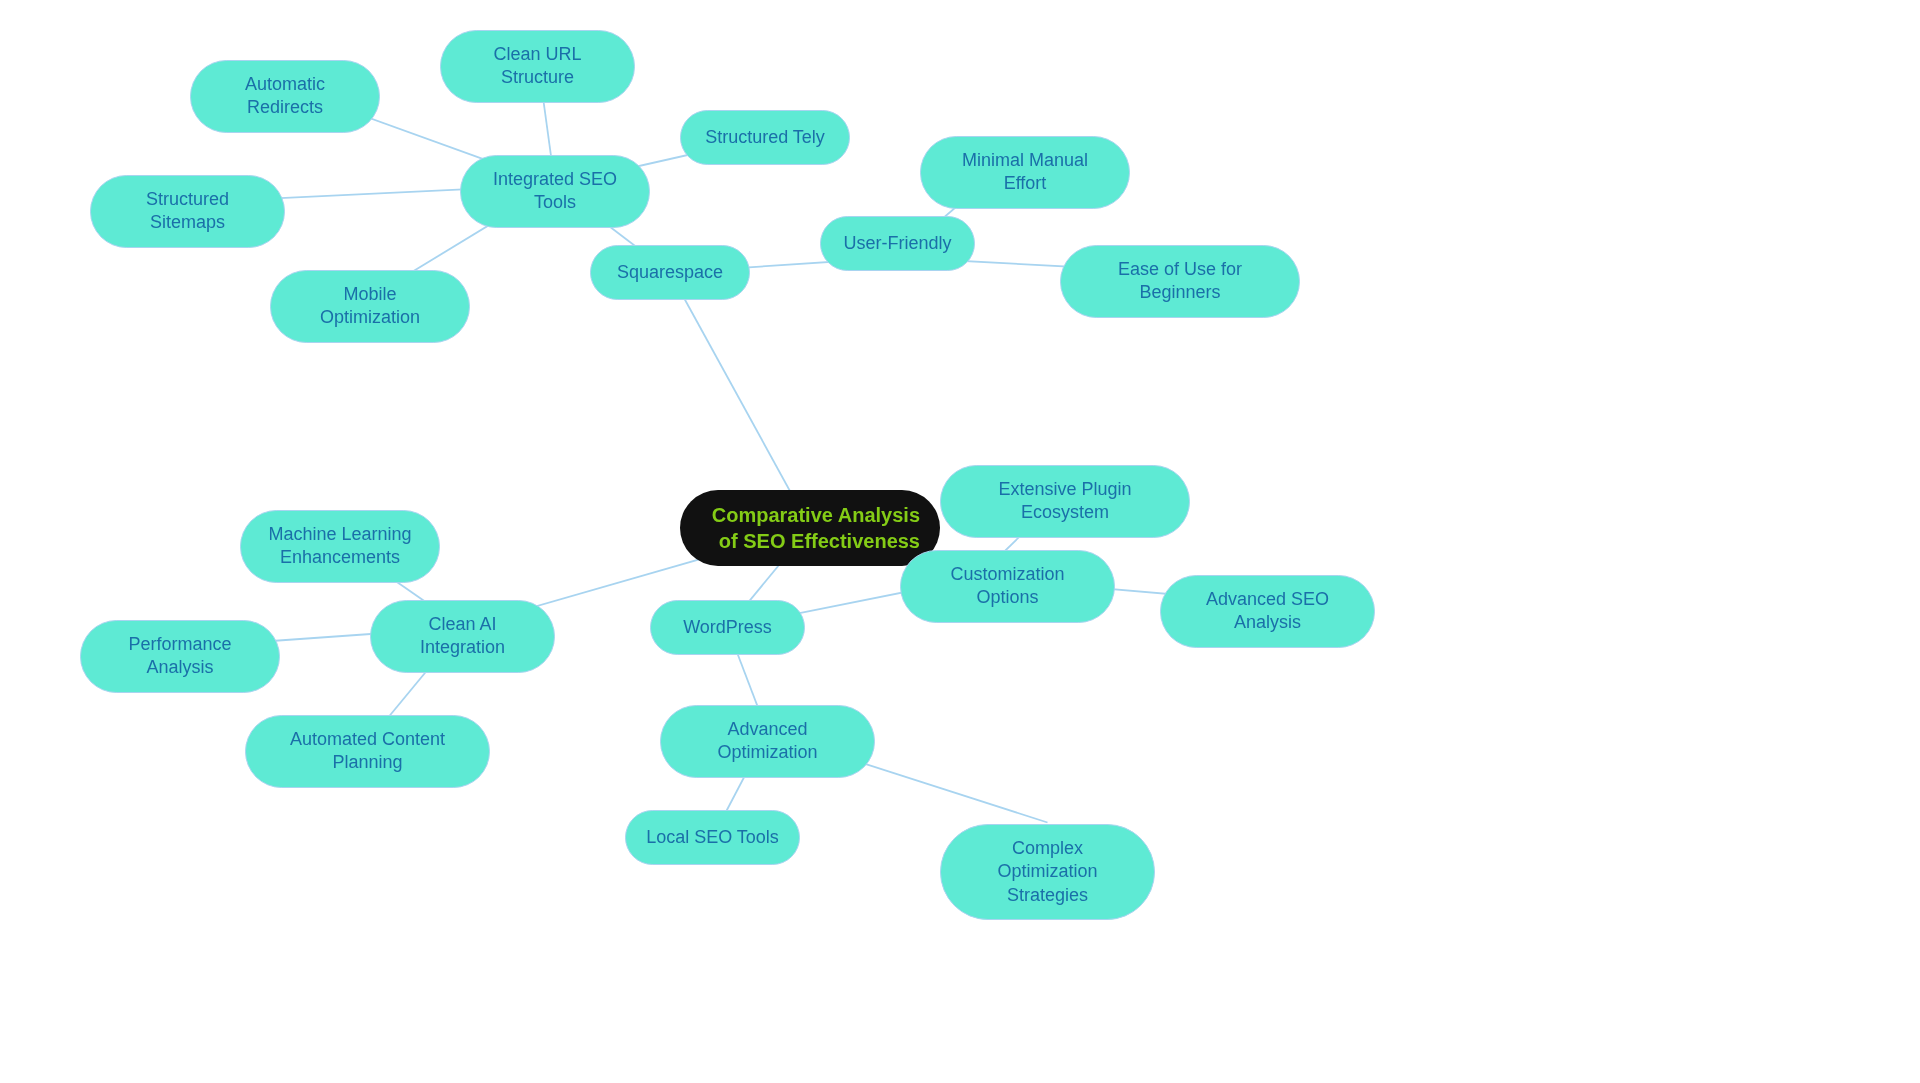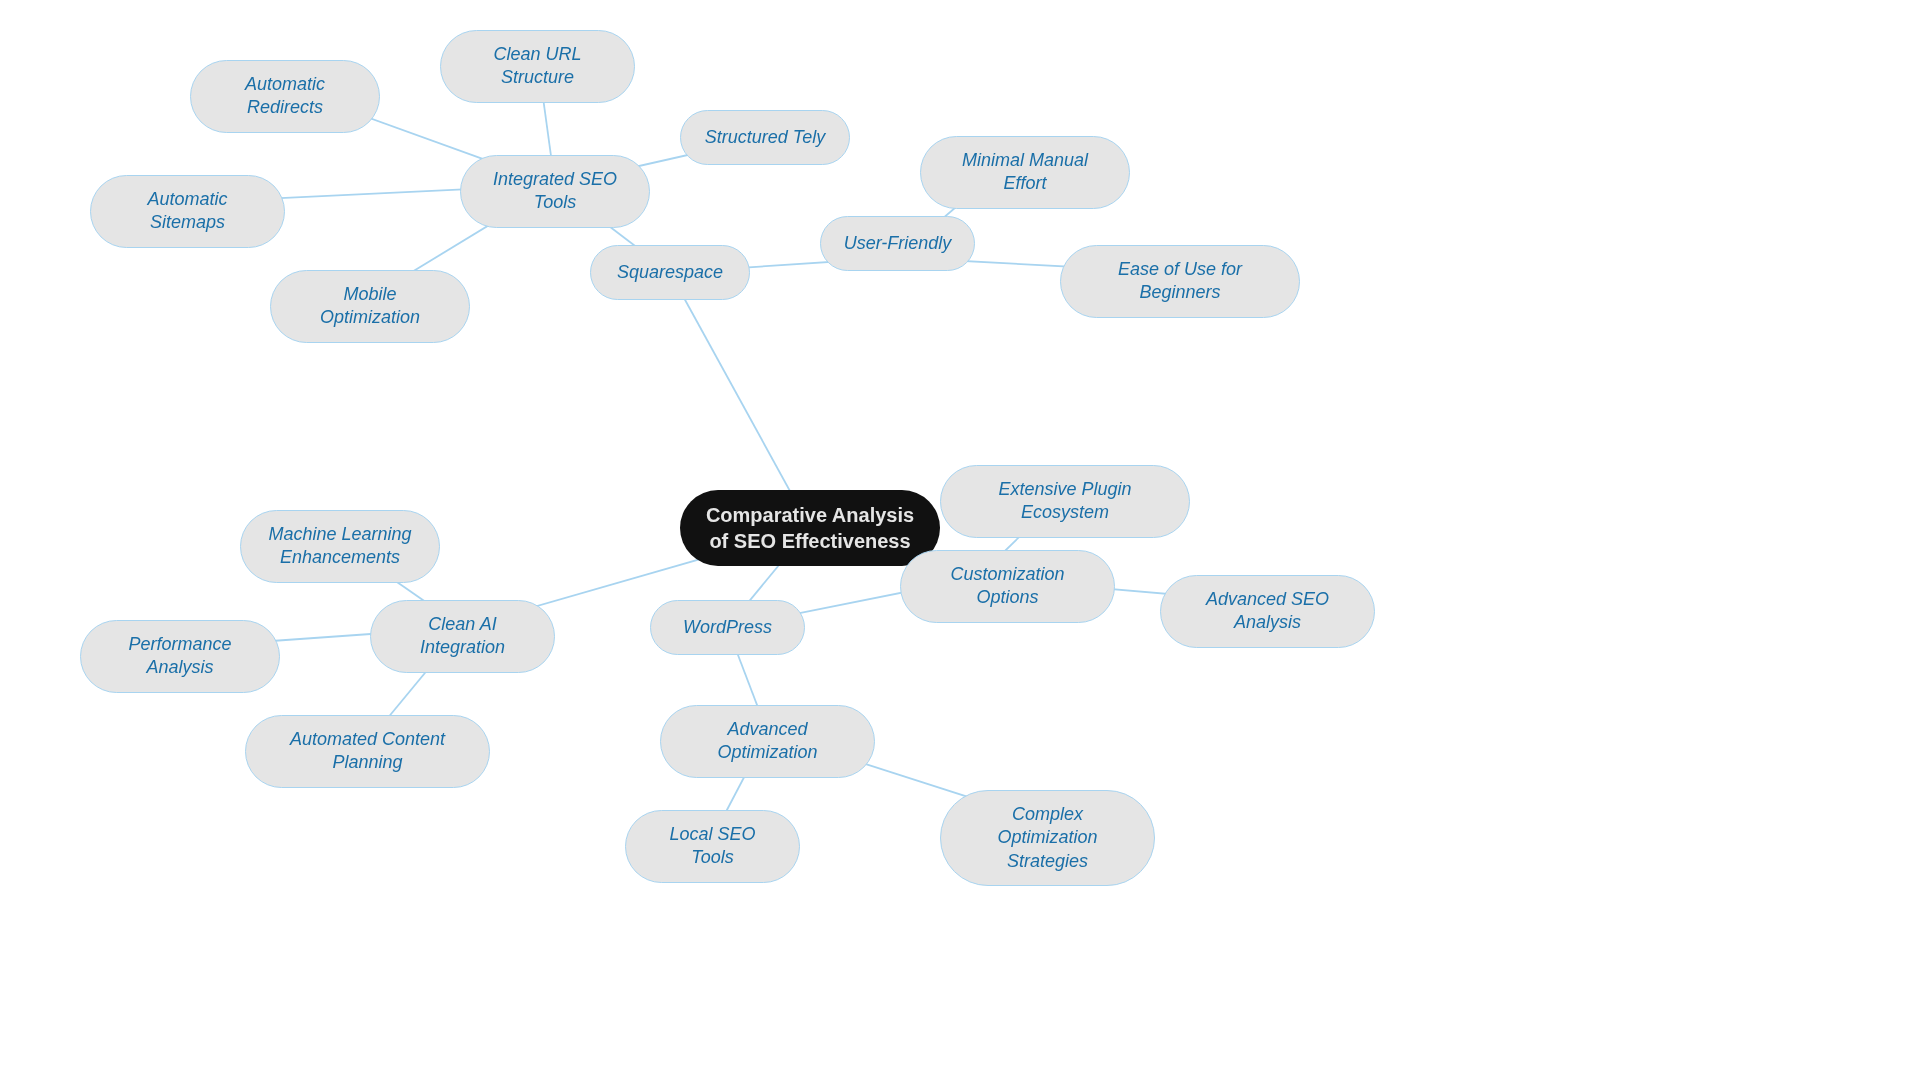--- a/index.html
+++ b/index.html
@@ -25,31 +25,31 @@
       display: flex;
       align-items: center;
       justify-content: center;
       text-align: center;
       z-index: 2;
       font-size: 18px;
       line-height: 1.3;
       padding: 12px 20px;
     }
     .node-light {
-      background: #e5e5e5;
+      background: #5eead4;
       border: 1.5px solid #a8d4f0;
       color: #1a6fa8;
-      font-style: italic;
     }
     .node-dark {
       background: #111111;
       border: none;
-      color: #e5e5e5;
+      color: #84cc16;
       font-weight: 600;
       font-size: 20px;
+      text-align: right;
     }
   </style>
 </head>
 <body>
 
 <svg id="connections">
     <line x1="810" y1="527.5" x2="670" y2="272.5" stroke="#a8d4f0" stroke-width="1.8"></line>
     <line x1="810" y1="527.5" x2="727.5" y2="627.5" stroke="#a8d4f0" stroke-width="1.8"></line>
     <line x1="810" y1="527.5" x2="462.5" y2="627.5" stroke="#a8d4f0" stroke-width="1.8"></line>
     <line x1="670" y1="272.5" x2="555" y2="185" stroke="#a8d4f0" stroke-width="1.8"></line>
@@ -76,27 +76,27 @@
     <div class="node node-dark" style="left: 680px; top: 490px; width: 260px; min-height: 75px;">Comparative Analysis of SEO Effectiveness</div>
     <div class="node node-light" style="left: 590px; top: 245px; width: 160px; min-height: 55px;">Squarespace</div>
     <div class="node node-light" style="left: 650px; top: 600px; width: 155px; min-height: 55px;">WordPress</div>
     <div class="node node-light" style="left: 370px; top: 600px; width: 185px; min-height: 55px;">Clean AI Integration</div>
     <div class="node node-light" style="left: 460px; top: 155px; width: 190px; min-height: 60px;">Integrated SEO Tools</div>
     <div class="node node-light" style="left: 820px; top: 216px; width: 155px; min-height: 55px;">User-Friendly</div>
     <div class="node node-light" style="left: 900px; top: 550px; width: 215px; min-height: 55px;">Customization Options</div>
     <div class="node node-light" style="left: 660px; top: 705px; width: 215px; min-height: 55px;">Advanced Optimization</div>
     <div class="node node-light" style="left: 440px; top: 30px; width: 195px; min-height: 55px;">Clean URL Structure</div>
     <div class="node node-light" style="left: 190px; top: 60px; width: 190px; min-height: 55px;">Automatic Redirects</div>
-    <div class="node node-light" style="left: 90px; top: 175px; width: 195px; min-height: 55px;">Automatic Sitemaps</div>
+    <div class="node node-light" style="left: 90px; top: 175px; width: 195px; min-height: 55px;">Structured Sitemaps</div>
     <div class="node node-light" style="left: 270px; top: 270px; width: 200px; min-height: 55px;">Mobile Optimization</div>
     <div class="node node-light" style="left: 680px; top: 110px; width: 170px; min-height: 55px;">Structured Tely</div>
     <div class="node node-light" style="left: 920px; top: 136px; width: 210px; min-height: 55px;">Minimal Manual Effort</div>
     <div class="node node-light" style="left: 1060px; top: 245px; width: 240px; min-height: 55px;">Ease of Use for Beginners</div>
     <div class="node node-light" style="left: 940px; top: 465px; width: 250px; min-height: 55px;">Extensive Plugin Ecosystem</div>
     <div class="node node-light" style="left: 1160px; top: 575px; width: 215px; min-height: 55px;">Advanced SEO Analysis</div>
     <div class="node node-light" style="left: 240px; top: 510px; width: 200px; min-height: 65px;">Machine Learning
 Enhancements</div>
     <div class="node node-light" style="left: 80px; top: 620px; width: 200px; min-height: 55px;">Performance Analysis</div>
     <div class="node node-light" style="left: 245px; top: 715px; width: 245px; min-height: 55px;">Automated Content Planning</div>
     <div class="node node-light" style="left: 625px; top: 810px; width: 175px; min-height: 55px;">Local SEO Tools</div>
-    <div class="node node-light" style="left: 940px; top: 790px; width: 215px; min-height: 65px;">Complex Optimization
+    <div class="node node-light" style="left: 940px; top: 824px; width: 215px; min-height: 65px;">Complex Optimization
 Strategies</div>
   </div>
 
 </body></html>

